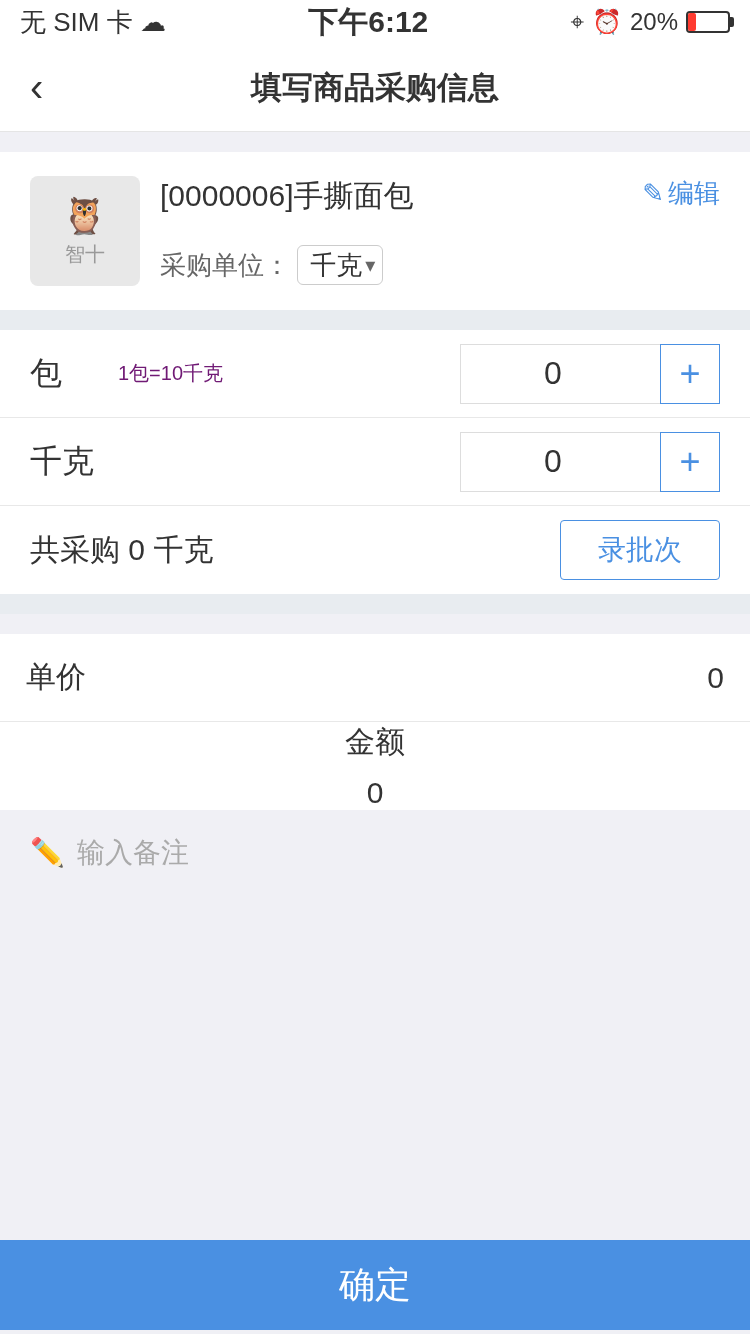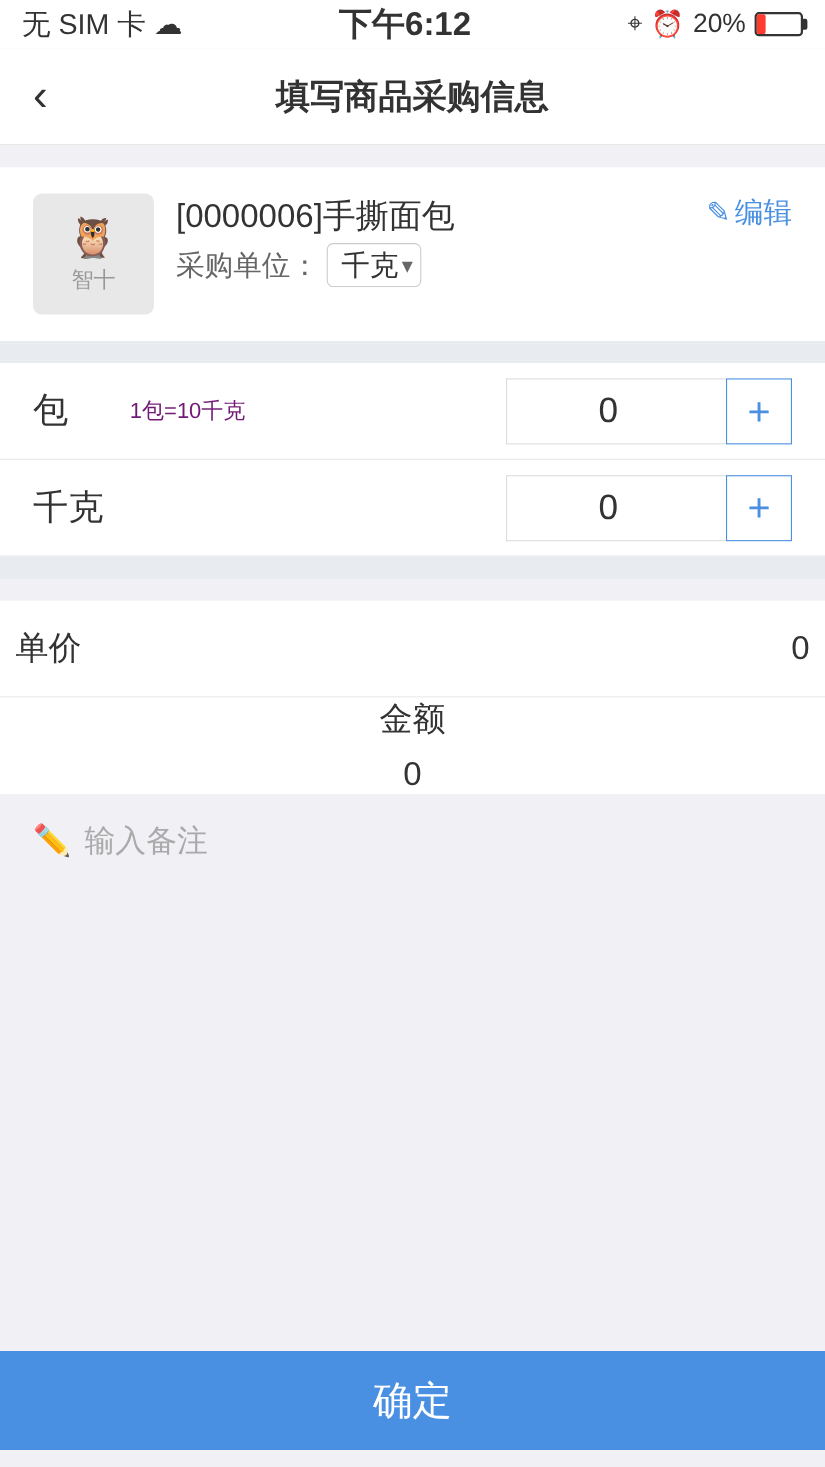--- a/index.html
+++ b/index.html
@@ -111,21 +111,21 @@
       display: flex;
       align-items: center;
       gap: 4px;
       white-space: nowrap;
       margin-left: 20px;
     }
     .unit-row {
       display: flex;
       align-items: center;
       justify-content: space-between;
-      margin-top: 4px;
+      margin-top: 28px;
     }
     .unit-label { font-size: 26px; color: #666; }
     .unit-select {
       border: 1px solid #ccc;
       border-radius: 6px;
       padding: 4px 20px 4px 12px;
       font-size: 26px;
       color: #333;
       background: #fff;
       appearance: none;
@@ -238,21 +238,21 @@
 
     
     .price-section {
       background: #fff;
       margin-top: 20px;
     }
     .price-row {
       display: flex;
       align-items: center;
       justify-content: space-between;
-      padding: 0 14px;
+      padding: 0 26px;
       height: 88px;
       border-bottom: 1px solid #e8e8e8;
     }
     .price-row:last-child { border-bottom: none; flex-direction: column; }
     .price-row-label {
       font-size: 30px;
       color: #333;
     }
     .price-row-value {
       font-size: 30px;
@@ -281,21 +281,21 @@
 
     
     .content-area {
       min-height: 280px;
       background: #f0f0f5;
     }
 
     
     .confirm-btn {
       position: fixed;
-      bottom: 16px;
+      bottom: 4px;
       left: 0;
       width: 750px;
       height: 90px;
       background: #4a90e2;
       color: #fff;
       font-size: 36px;
       font-weight: 500;
       display: flex;
       align-items: center;
       justify-content: center;
@@ -366,20 +366,32 @@
   </div>
 
   <div class="input-row">
     <span class="input-row-label">千克</span>
     <div class="input-row-right">
       <input class="qty-input" type="number" value="0" style="">
       <div class="qty-plus">+</div>
     </div>
   </div>
 
+  <div class="total-row">
+    <span class="total-text">
+      <span>共采购</span>
+      <span> </span>
+      <span>0</span>
+      <span> </span>
+      <span>千克</span>
+    </span>
+    <div class="batch-btn">
+      <span>录批次</span>
+    </div>
+  </div>
 </div>
 
 <div class="section-divider"></div>
 
 <div class="price-section">
   <div class="price-row">
     <span class="price-row-label">单价</span>
     <span class="price-row-value">0</span>
   </div>
   <div class="price-row">

